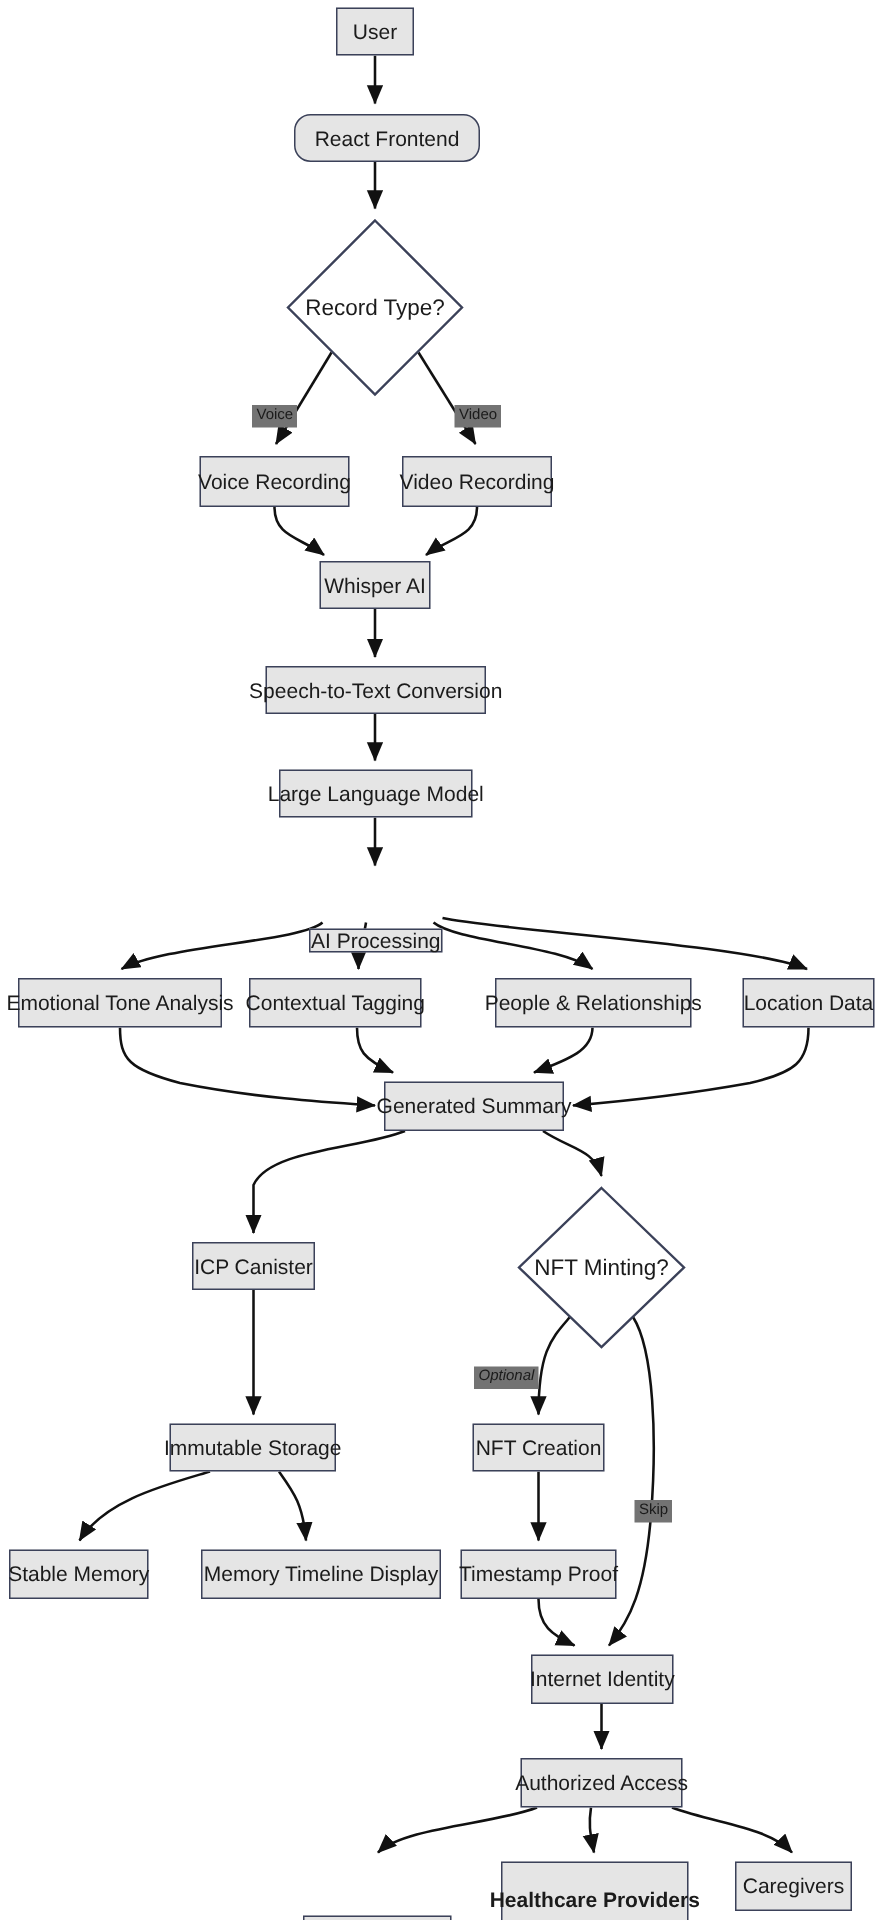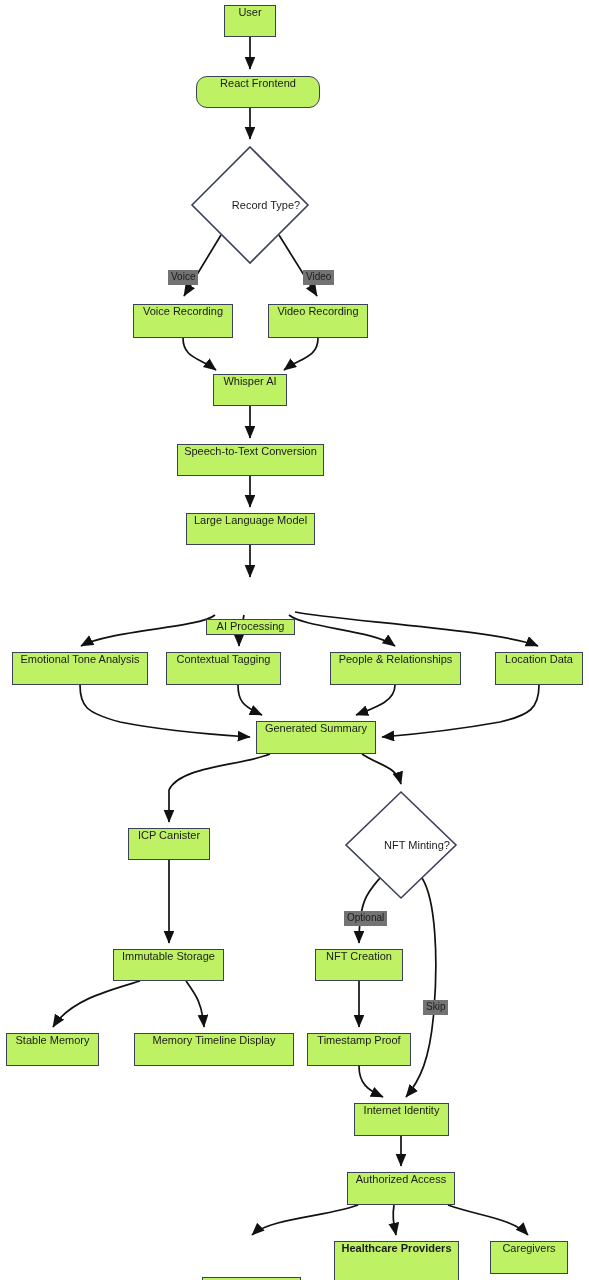--- a/index.html
+++ b/index.html
@@ -19,52 +19,52 @@
     position: absolute;
     left: 0;
     top: 0;
     width: 589px;
     height: 1280px;
   }
   .node {
     position: absolute;
     box-sizing: border-box;
     display: flex;
-    align-items: flex-start;
+    align-items: center;
     justify-content: center;
-    background: #bef264;
+    background: #e5e5e5;
     border: 1.6px solid #3b4159;
     color: #1b1b1b;
-    font-size: 11px;
+    font-size: 14px;
     line-height: 1.2;
     text-align: center;
     white-space: nowrap;
     z-index: 3;
   }
   .node-diamond {
     position: absolute;
     z-index: 3;
   }
   .node-diamond .dia-shape {
     position: absolute;
     left: 0;
     top: 0;
     width: 100%;
     height: 100%;
   }
   .node-diamond .dia-label {
     position: absolute;
-    left: 16px;
+    left: 0;
     top: 0;
     width: 100%;
     height: 100%;
     display: flex;
     align-items: center;
     justify-content: center;
-    font-size: 11px;
+    font-size: 15px;
     color: #1b1b1b;
     white-space: nowrap;
     pointer-events: none;
   }
   .edge-label {
     position: absolute;
     background: #737373;
     color: #1b1b1b;
     font-size: 10px;
     line-height: 1.25;
@@ -230,16 +230,16 @@
   </div>
   <div class="node" style="left:334px;top:1241px;width:125px;height:50px;font-weight:bold;">
     <span>Healthcare Providers</span>
   </div>
   <div class="node" style="left:490px;top:1241px;width:78px;height:33px;">
     <span>Caregivers</span>
   </div>
 
   <div class="edge-label" style="left:168px;top:270px;">Voice</div>
   <div class="edge-label" style="left:303px;top:270px;">Video</div>
-  <div class="edge-label" style="left:344px;top:911px;">Optional</div>
+  <div class="edge-label" style="left:316px;top:911px;font-style:italic;">Optional</div>
   <div class="edge-label" style="left:423px;top:1000px;">Skip</div>
 
 </div>
 
 </body></html>

